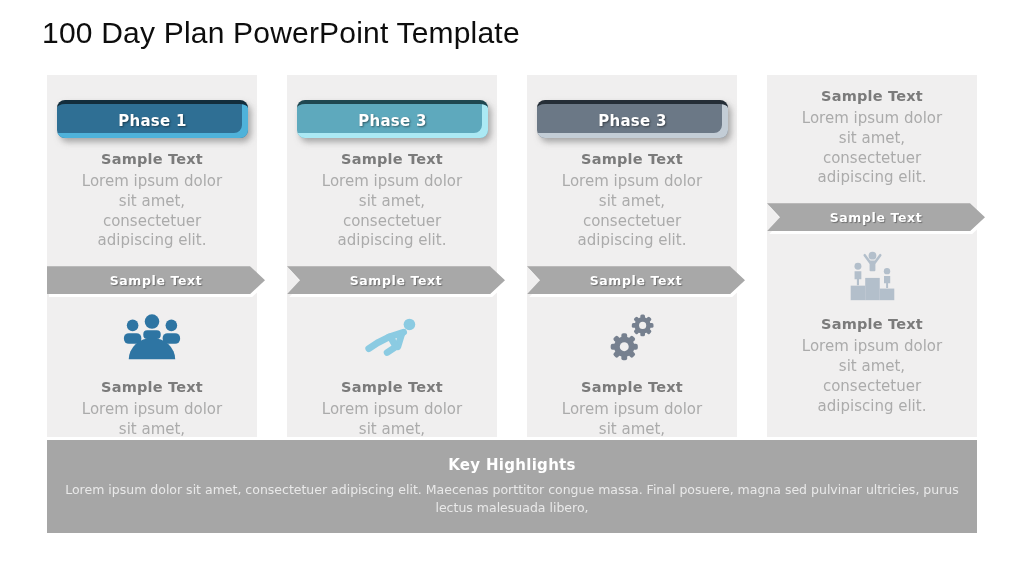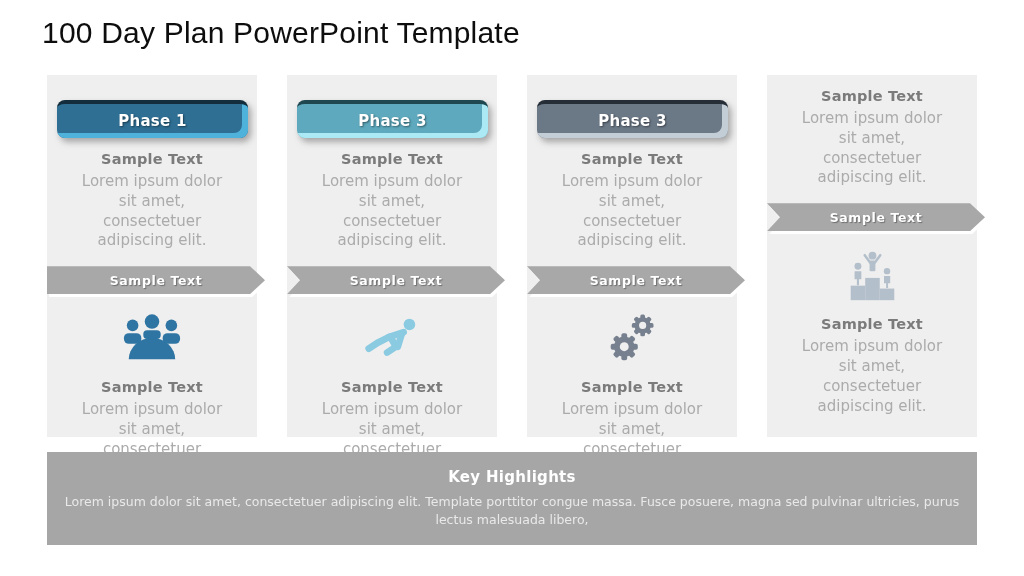--- a/index.html
+++ b/index.html
@@ -88,21 +88,21 @@
 
   .icon-row {
     margin-top: 16px;
     height: 56px;
     display: flex; align-items: center; justify-content: center;
   }
   .icon-row svg { display: block; }
 
   .highlights {
     position: absolute;
-    left: 47px; top: 452px;
+    left: 47px; top: 440px;
     width: 930px; height: 93px;
     background: var(--hl-bg, #A6A6A6);
     text-align: center;
   }
   .highlights-title {
     padding-top: 16px;
     font-size: 15px;
     font-weight: bold;
     color: #ffffff;
     letter-spacing: 0.3px;
@@ -221,14 +221,14 @@
       </svg>
     </div>
     <div class="sample-heading">Sample Text</div>
     <div class="lorem">Lorem ipsum dolor sit amet, consectetuer adipiscing elit.</div>
   </div>
 
 </div>
 
 <div class="highlights">
   <div class="highlights-title">Key Highlights</div>
-  <div class="highlights-body">Lorem ipsum dolor sit amet, consectetuer adipiscing elit. Template porttitor congue massa. Fusce posuere, magna sed pulvinar ultricies, purus lectus malesuada libero,</div>
+  <div class="highlights-body">Lorem ipsum dolor sit amet, consectetuer adipiscing elit. Maecenas porttitor congue massa. Final posuere, magna sed pulvinar ultricies, purus lectus malesuada libero,</div>
 </div>
 
 </body></html>

